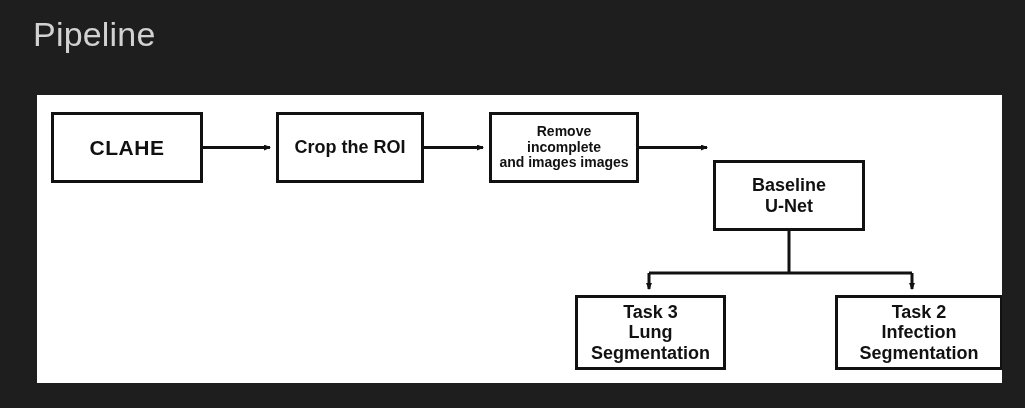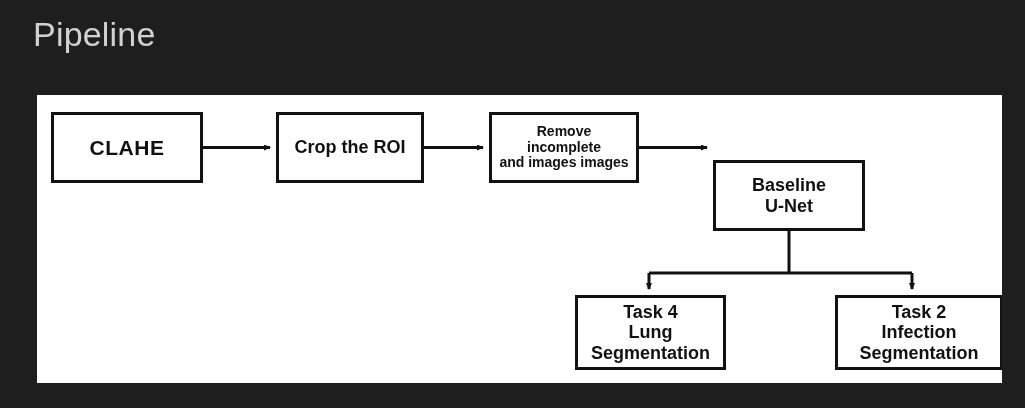--- a/index.html
+++ b/index.html
@@ -94,21 +94,21 @@
 
   <div class="node-box" id="node-clahe">CLAHE</div>
 
   <div class="node-box" id="node-remove">Remove
 incomplete
 and images images</div>
 
   <div class="node-box" id="node-unet">Baseline
 U-Net</div>
 
-  <div class="node-box" id="node-task1">Task 4
+  <div class="node-box" id="node-task1">Task 3
 Lung
 Segmentation</div>
 
   <div class="node-box" id="node-task2">Task 2
 Infection
 Segmentation</div>
 
 </div>
 
 </body></html>

